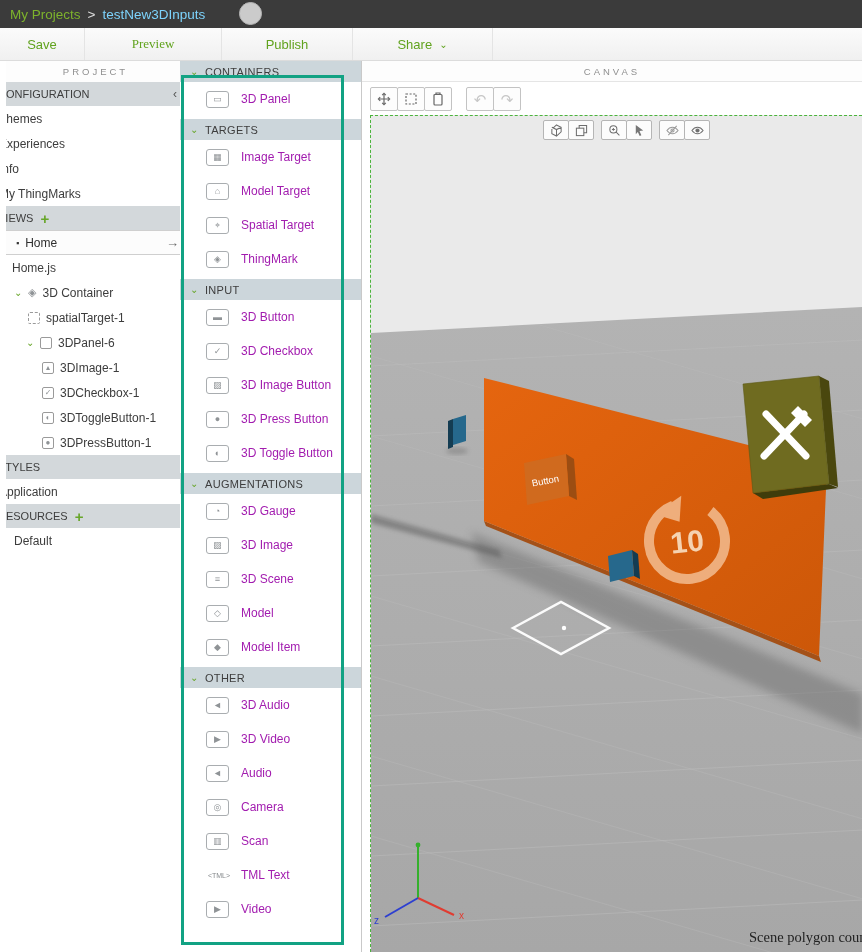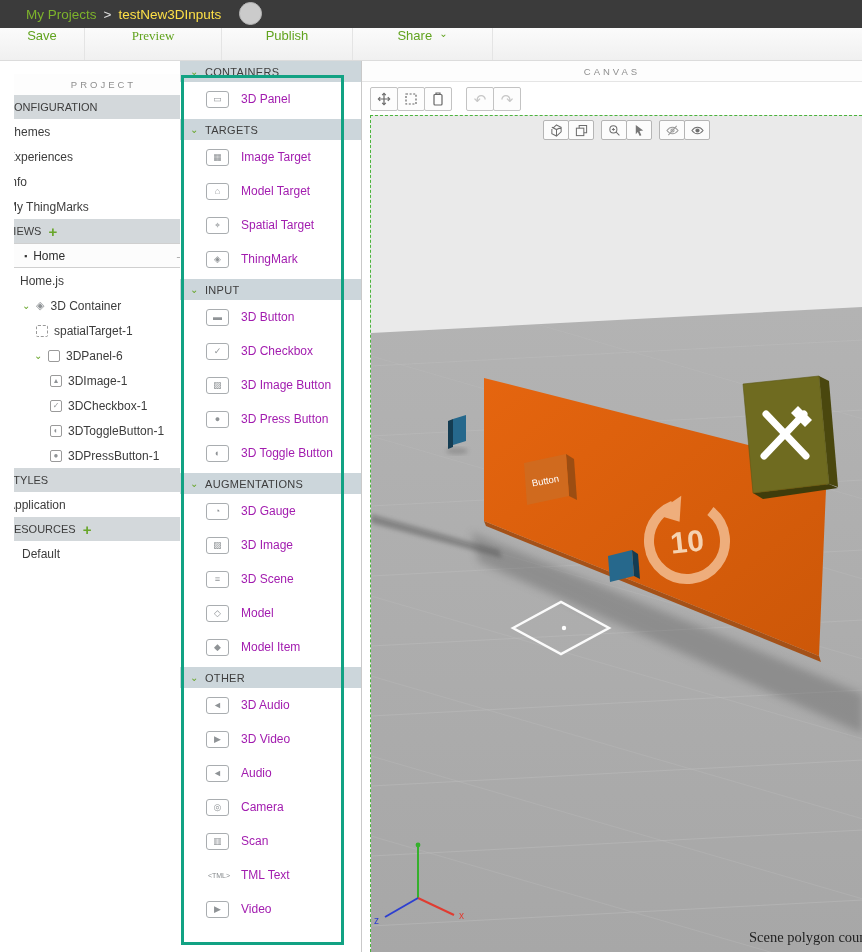--- a/index.html
+++ b/index.html
@@ -1,38 +1,38 @@
 <!DOCTYPE html>
 <html><head>
 <meta charset="utf-8">
 <style>
   * { margin:0; padding:0; box-sizing:border-box; }
   html,body { width:862px; height:952px; overflow:hidden; background:#fff;
               font-family:"Liberation Sans", sans-serif; position:relative; user-select:none; }
 
   
   .topbar { position:absolute; left:0; top:0; width:862px; height:28px; background:#3b3b3b;
-            display:flex; align-items:center; padding-left:26px; font-size:13.5px; }
+            display:flex; align-items:center; padding-left:10px; font-size:13.5px; }
   .topbar .root { color:#7db32c; margin-right:7px; cursor:pointer; }
   .topbar .sep  { color:#e0e0e0; margin-right:7px; }
-  .topbar .proj { color:#fde047; }
+  .topbar .proj { color:#7dd3fc; }
   .topbar-circle { position:absolute; left:239px; top:2px; width:23px; height:23px; border-radius:50%;
                    background:#cbcbcb; border:1px solid #b5b5b5; }
 
   
   .toolbar { position:absolute; left:0; top:28px; width:862px; height:33px;
              background:linear-gradient(#fbfbfb,#f0f0f0); border-bottom:1px solid #dcdcdc; display:flex; }
-  .tbtn { height:100%; display:flex; align-items:flex-start; justify-content:center;
+  .tbtn { height:100%; display:flex; align-items:center; justify-content:center;
           color:#61a31e; font-size:13px; border-right:1px solid #e4e4e4; cursor:pointer; }
   .tbtn.save{ width:85px; } .tbtn.preview{ width:137px;font-family:Liberation Serif, serif; } .tbtn.publish{ width:131px; } .tbtn.share{ width:140px; }
   .share-caret { margin-left:7px; font-size:10px; color:#61a31e; }
 
   
   .panel { position:absolute; top:61px; bottom:0; background:#fff; }
-  .project-panel { left:14px; width:180px; border-right:1px solid #c9c9c9; overflow:hidden;margin-top:13px; }
+  .project-panel { left:6px; width:180px; border-right:1px solid #c9c9c9; overflow:hidden; }
   .widgets-panel { left:180px; width:182px; border-right:1px solid #c9c9c9; overflow:hidden; }
   .canvas-panel  { left:362px; right:0; }
   .panel-title { height:21px; display:flex; align-items:center; justify-content:center;
                  font-size:9.5px; letter-spacing:3px; color:#8f8f8f; background:#fdfdfd; }
   .canvas-panel .panel-title { border-bottom:1px solid #e5e5e5; }
 
   
   .project-body { margin-left:-14px; width:194px; }
   .sec-bar { height:24px; background:#d3d8db; display:flex; align-items:center;
              padding-left:6px; font-size:11px; color:#3d3d3d; position:relative; cursor:pointer; }

